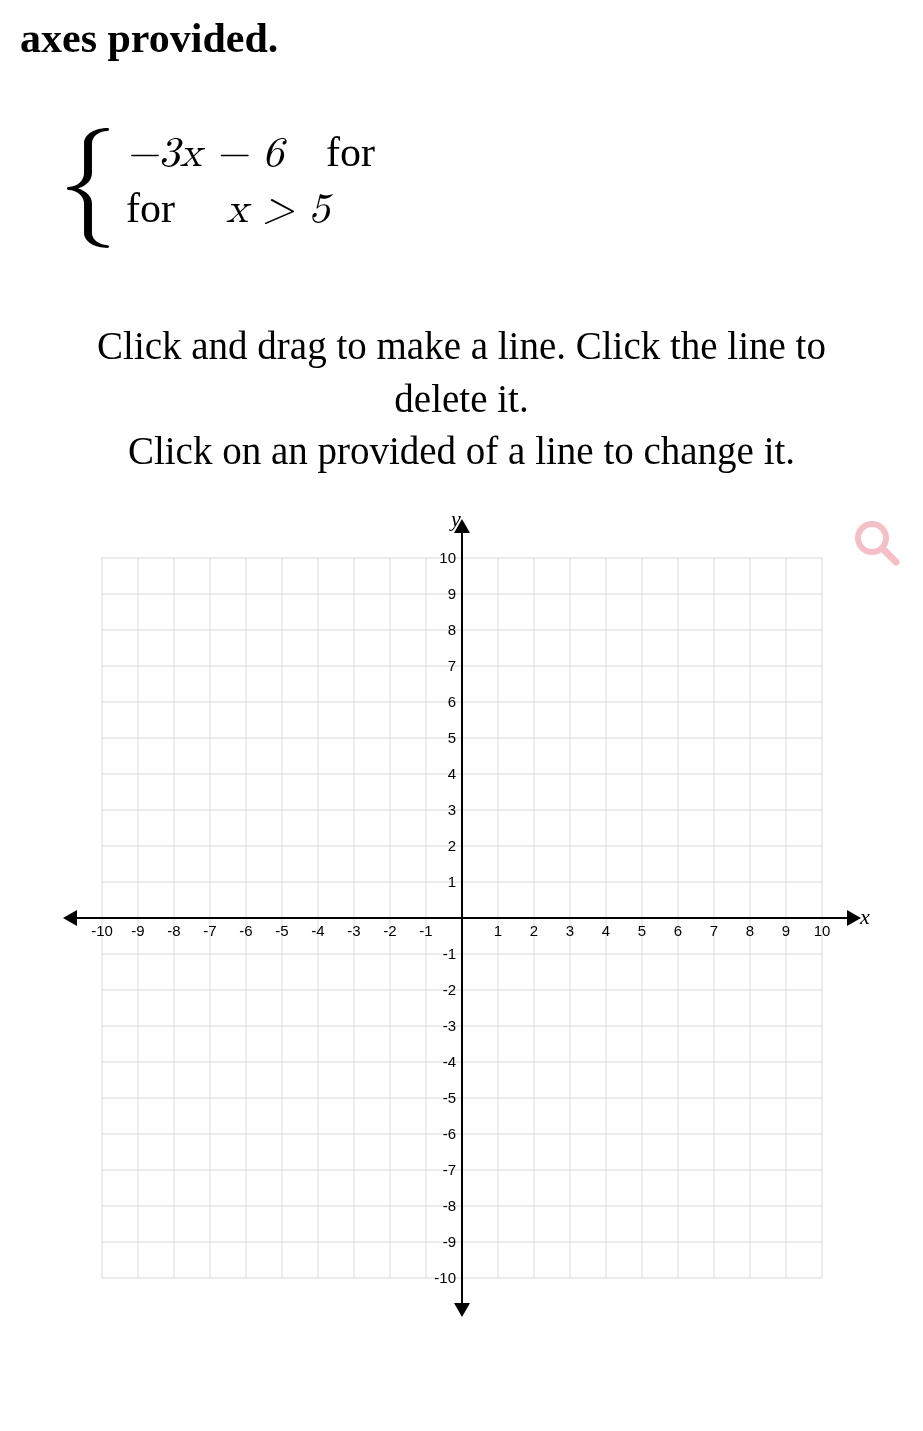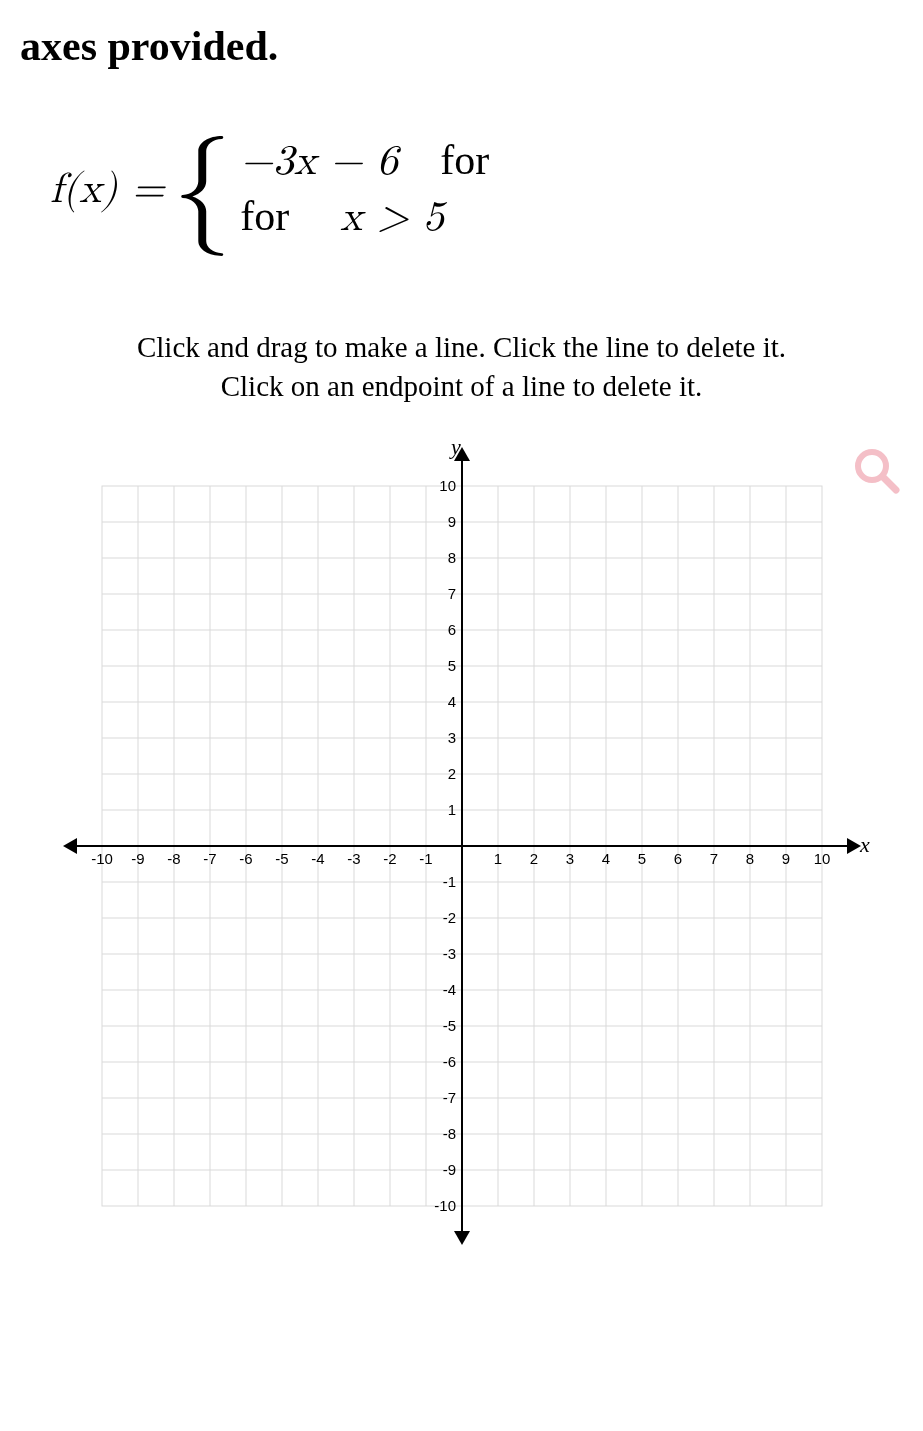--- a/index.html
+++ b/index.html
@@ -1,61 +1,60 @@
 <!DOCTYPE html>
 <html><head>
 <meta charset="utf-8">
 <style>
   html,body{margin:0;padding:0;background:#fff;font-family:Georgia,'Times New Roman',serif;color:#000}
   .page{width:923px;min-height:1431px;padding:0 20px 40px 20px;box-sizing:border-box}
-  .title{font-size:42px;margin:0 0 60px 0;padding-top:22px}
+  .title{font-size:42px;margin:0 0 60px 0;padding-top:14px}
   .formula{font-size:42px;margin:0 0 80px 30px;display:flex;align-items:center}
   .fx{font-style:italic;font-family:'Latin Modern Math','STIX Two Math',Georgia,serif}
   .brace{font-size:120px;line-height:90px;margin:0 8px;font-family:'Latin Modern Math',serif}
   .pieces{display:inline-block}
   .prow{display:flex;align-items:flex-start;margin:6px 0}
   .prow .expr{min-width:200px;font-style:italic;font-family:'Latin Modern Math','STIX Two Math',Georgia,serif}
   .prow .for{min-width:100px;font-family:Liberation Serif, serif}
   .prow .cond{font-style:italic;font-family:'Latin Modern Math','STIX Two Math',Georgia,serif}
-  .instructions{font-size:29px;text-align:center;margin:0 40px 30px 40px;line-height:1.35}
+  .instructions{font-size:39px;text-align:center;margin:0 40px 30px 40px;line-height:1.35}
   .graph-wrap{position:relative;width:860px;margin:0 auto}
   .zoom-btn{position:absolute;top:10px;right:-10px;width:50px;height:50px;cursor:pointer}
   .zoom-btn svg{width:100%;height:100%}
   svg.plot{display:block}
   .grid line{stroke:#d9d9d9;stroke-width:1}
   .axis line{stroke:#000;stroke-width:2}
   .tick text{font-family:Arial,Helvetica,sans-serif;font-size:15px;fill:#000}
   .axis-label{font-family:'Times New Roman',serif;font-style:italic;font-size:22px;fill:#000}
   .arrow{fill:#000}
 </style>
 </head>
 <body>
 
 <div class="page">
 
   <h1 class="title">axes provided.</h1>
 
   <div class="formula">
-    <span class="fx">f(x) =</span>
     <span class="brace">{</span>
     <span class="pieces">
       <span class="prow">
         <span class="expr">−3x − 6</span>
         <span class="for">for</span>
       </span>
       <span class="prow">
         <span class="for">for</span>
         <span class="cond">x &gt; 5</span>
       </span>
     </span>
   </div>
 
   <div class="instructions">
     <div>Click and drag to make a line. Click the line to delete it.</div>
-    <div>Click on an endpoint of a line to delete it.</div>
+    <div>Click on an provided of a line to change it.</div>
   </div>
 
   <div class="graph-wrap">
     <div class="zoom-btn">
       <svg viewBox="0 0 50 50">
         <circle cx="20" cy="20" r="14" fill="none" stroke="#f4bfc7" stroke-width="6"></circle>
         <line x1="31" y1="31" x2="44" y2="44" stroke="#f4bfc7" stroke-width="7" stroke-linecap="round"></line>
       </svg>
     </div>
     <svg class="plot" width="860" height="820" viewBox="0 0 860 820">

